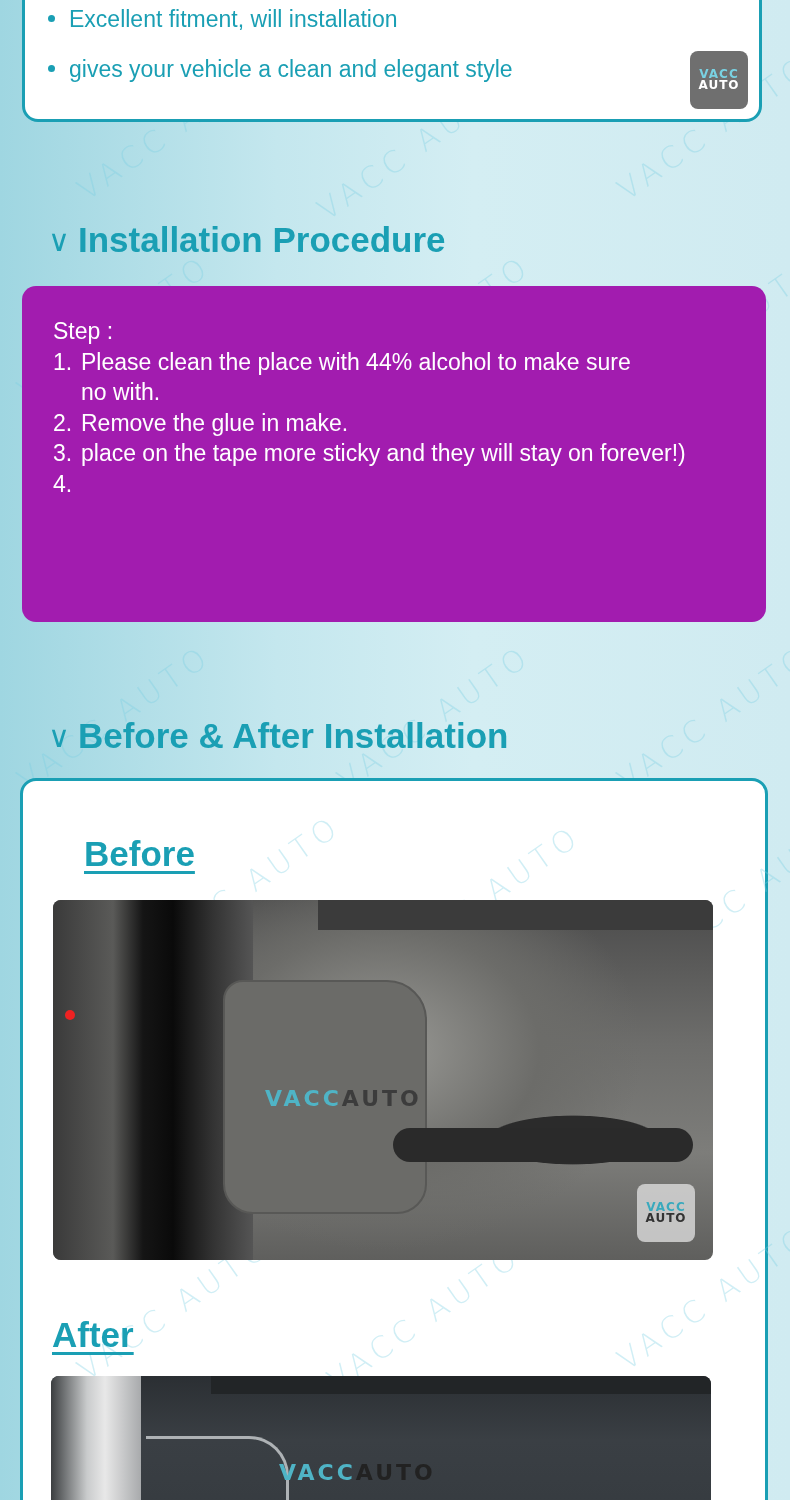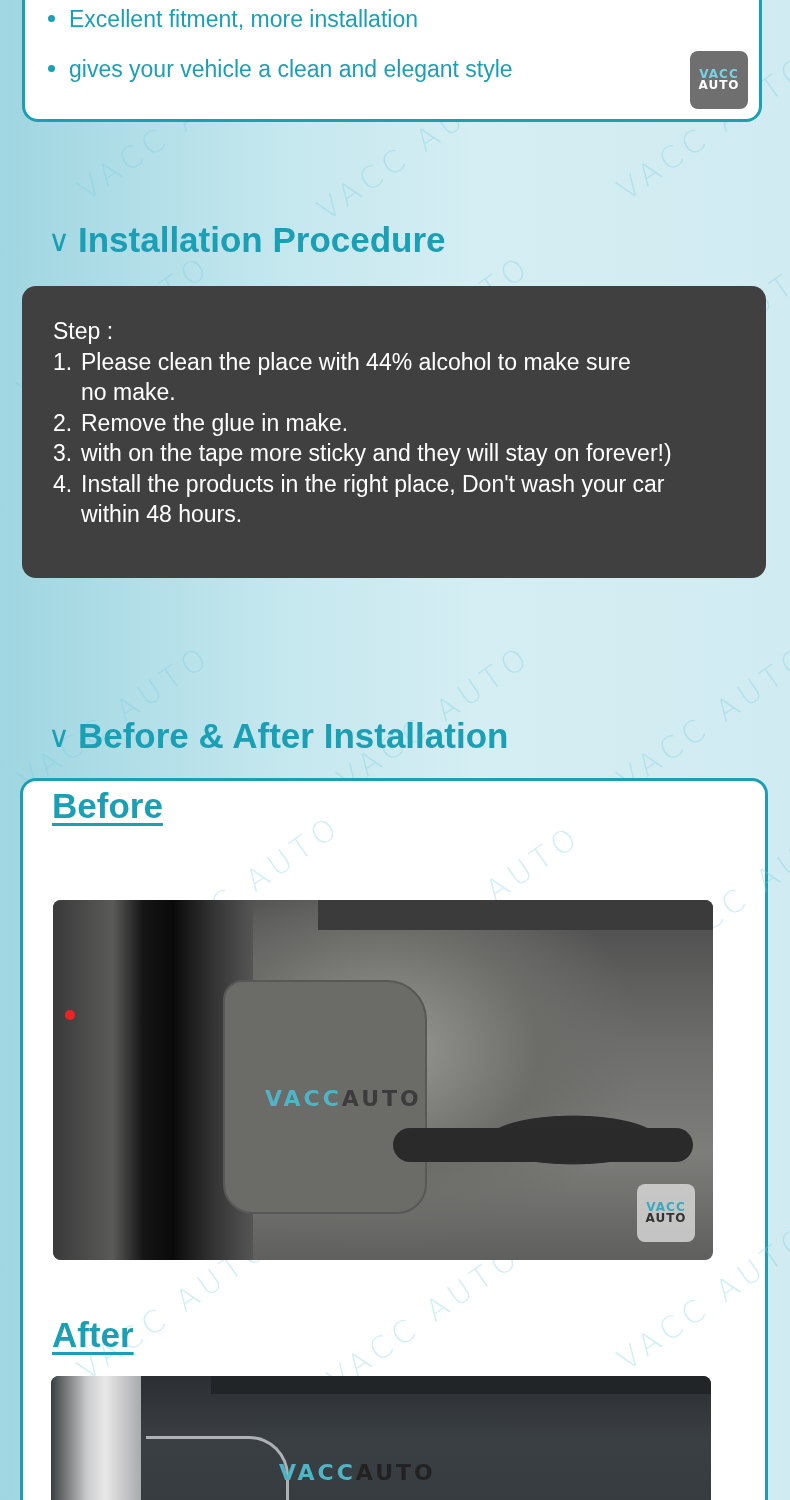--- a/index.html
+++ b/index.html
@@ -27,22 +27,22 @@
       font-family: "DejaVu Sans", sans-serif; font-size: 12px; line-height: 11px; font-weight: bold; letter-spacing: 1px;
     }
     .logo-badge .l1 { color: #79d2e3; }
     .logo-badge .l2 { color: #fff; }
     .section-title {
       position: absolute; left: 48px; font-size: 35px; font-weight: bold; color: #1a9fb4;
       display: flex; align-items: center;
     }
     .section-title .chev { font-size: 30px; font-weight: normal; margin-right: 8px; }
     .steps-box {
-      position: absolute; left: 22px; top: 286px; width: 744px; height: 292px;
-      background: #404040; border-radius: 14px;
+      position: absolute; left: 22px; top: 286px; width: 744px; height: 336px;
+      background: #a21caf; border-radius: 14px;
     }
     .steps-box .content { position: absolute; left: 31px; top: 30px; color: #fff; font-size: 23px; line-height: 30.5px; }
     .steps-box .item { display: flex; }
     .steps-box .num { width: 28px; flex-shrink: 0; }
     .ba-card {
       position: absolute; left: 20px; top: 778px; width: 748px; height: 760px;
       background: #fff; border: 3px solid #1a9fb4; border-radius: 16px; box-sizing: border-box;
     }
     .ba-label {
       position: absolute; left: 52px; font-size: 35px; font-weight: bold; color: #1a9fb4;
@@ -94,21 +94,21 @@
 <div class="wm" style="left:600px;top:110px;">VACC AUTO</div>
 <div class="wm" style="left:0px;top:310px;">VACC AUTO</div>
 <div class="wm" style="left:320px;top:310px;">VACC AUTO</div>
 <div class="wm" style="left:610px;top:310px;">VACC AUTO</div>
 <div class="wm" style="left:0px;top:700px;">VACC AUTO</div>
 <div class="wm" style="left:320px;top:700px;">VACC AUTO</div>
 <div class="wm" style="left:600px;top:700px;">VACC AUTO</div>
 
 <div class="card-top"></div>
 <div class="bullet" style="top:6px;">
-  <span class="dot"></span><span>Excellent fitment, more installation</span>
+  <span class="dot"></span><span>Excellent fitment, will installation</span>
 </div>
 <div class="bullet" style="top:56px;">
   <span class="dot"></span><span>gives your vehicle a clean and elegant style</span>
 </div>
 <div class="logo-badge" style="left:690px;top:51px;">
   <span class="l1">VACC</span>
   <span class="l2">AUTO</span>
 </div>
 
 <div class="section-title" style="top:220px;">
@@ -116,60 +116,56 @@
   <span>Installation Procedure</span>
 </div>
 
 <div class="steps-box">
   <div class="content">
     <div>Step :</div>
     <div class="item">
       <span class="num">1.</span>
       <div>
           <div>Please clean the place with 44% alcohol to make sure</div>
-          <div>no make.</div>
+          <div>no with.</div>
         </div>
     </div>
     <div class="item">
       <span class="num">2.</span>
       <div>
           <div>Remove the glue in make.</div>
         </div>
     </div>
     <div class="item">
       <span class="num">3.</span>
       <div>
-          <div>with on the tape more sticky and they will stay on forever!)</div>
+          <div>place on the tape more sticky and they will stay on forever!)</div>
         </div>
     </div>
     <div class="item">
       <span class="num">4.</span>
-      <div>
-          <div>Install the products in the right place, Don't wash your car</div>
-          <div>within 48 hours.</div>
-        </div>
     </div>
   </div>
 </div>
 
 <div class="section-title" style="top:716px;">
   <span class="chev">∨</span>
   <span>Before &amp; After Installation</span>
 </div>
 
 <div class="ba-card"></div>
 
 <div class="wm" style="left:130px;top:870px;">VACC AUTO</div>
 <div class="wm" style="left:370px;top:880px;">VACC AUTO</div>
 <div class="wm" style="left:640px;top:870px;">VACC AUTO</div>
 <div class="wm" style="left:60px;top:1290px;">VACC AUTO</div>
 <div class="wm" style="left:310px;top:1300px;">VACC AUTO</div>
 <div class="wm" style="left:600px;top:1280px;">VACC AUTO</div>
 
-<div class="ba-label" style="top:786px;">Before</div>
+<div class="ba-label" style="top:834px;margin-left:32px;">Before</div>
 
 <div class="photo photo-before">
   <div class="topbar"></div>
   <div class="pillar"></div>
   <div class="redlight"></div>
   <div class="speaker"></div>
   <div class="handle-slot"></div>
   <div class="photo-wm" style="left:212px;top:186px;">
     <span class="a">VACC</span><span class="b">AUTO</span>
   </div>

